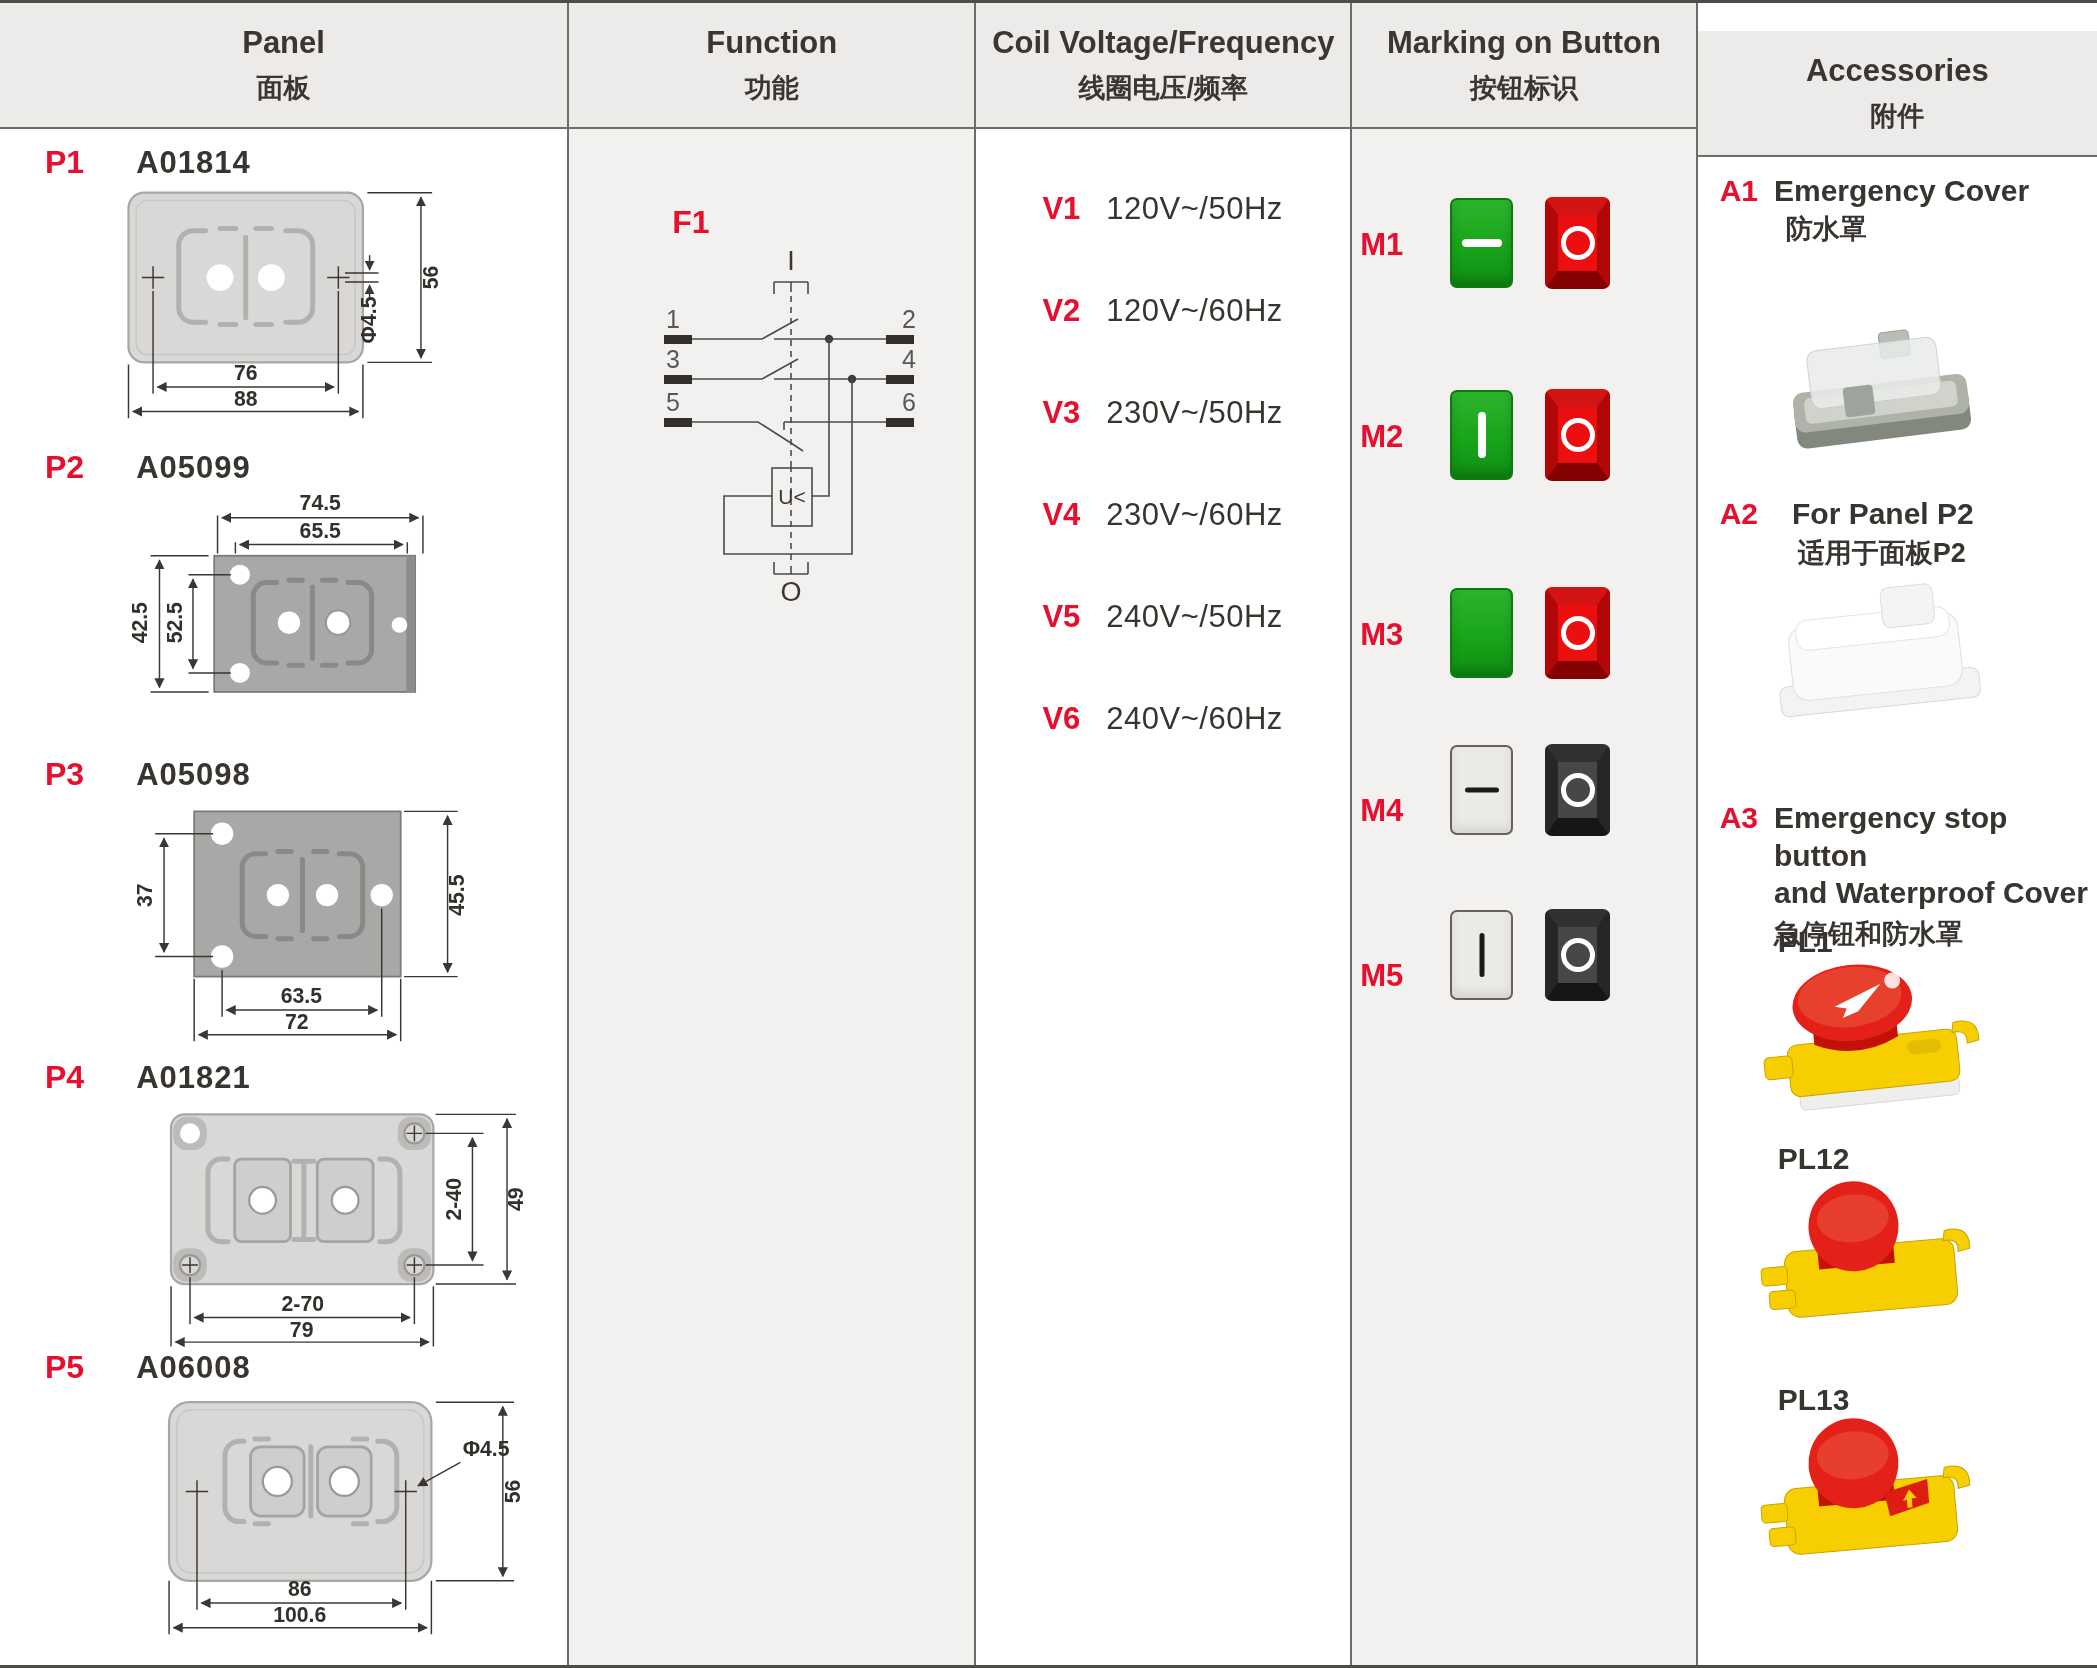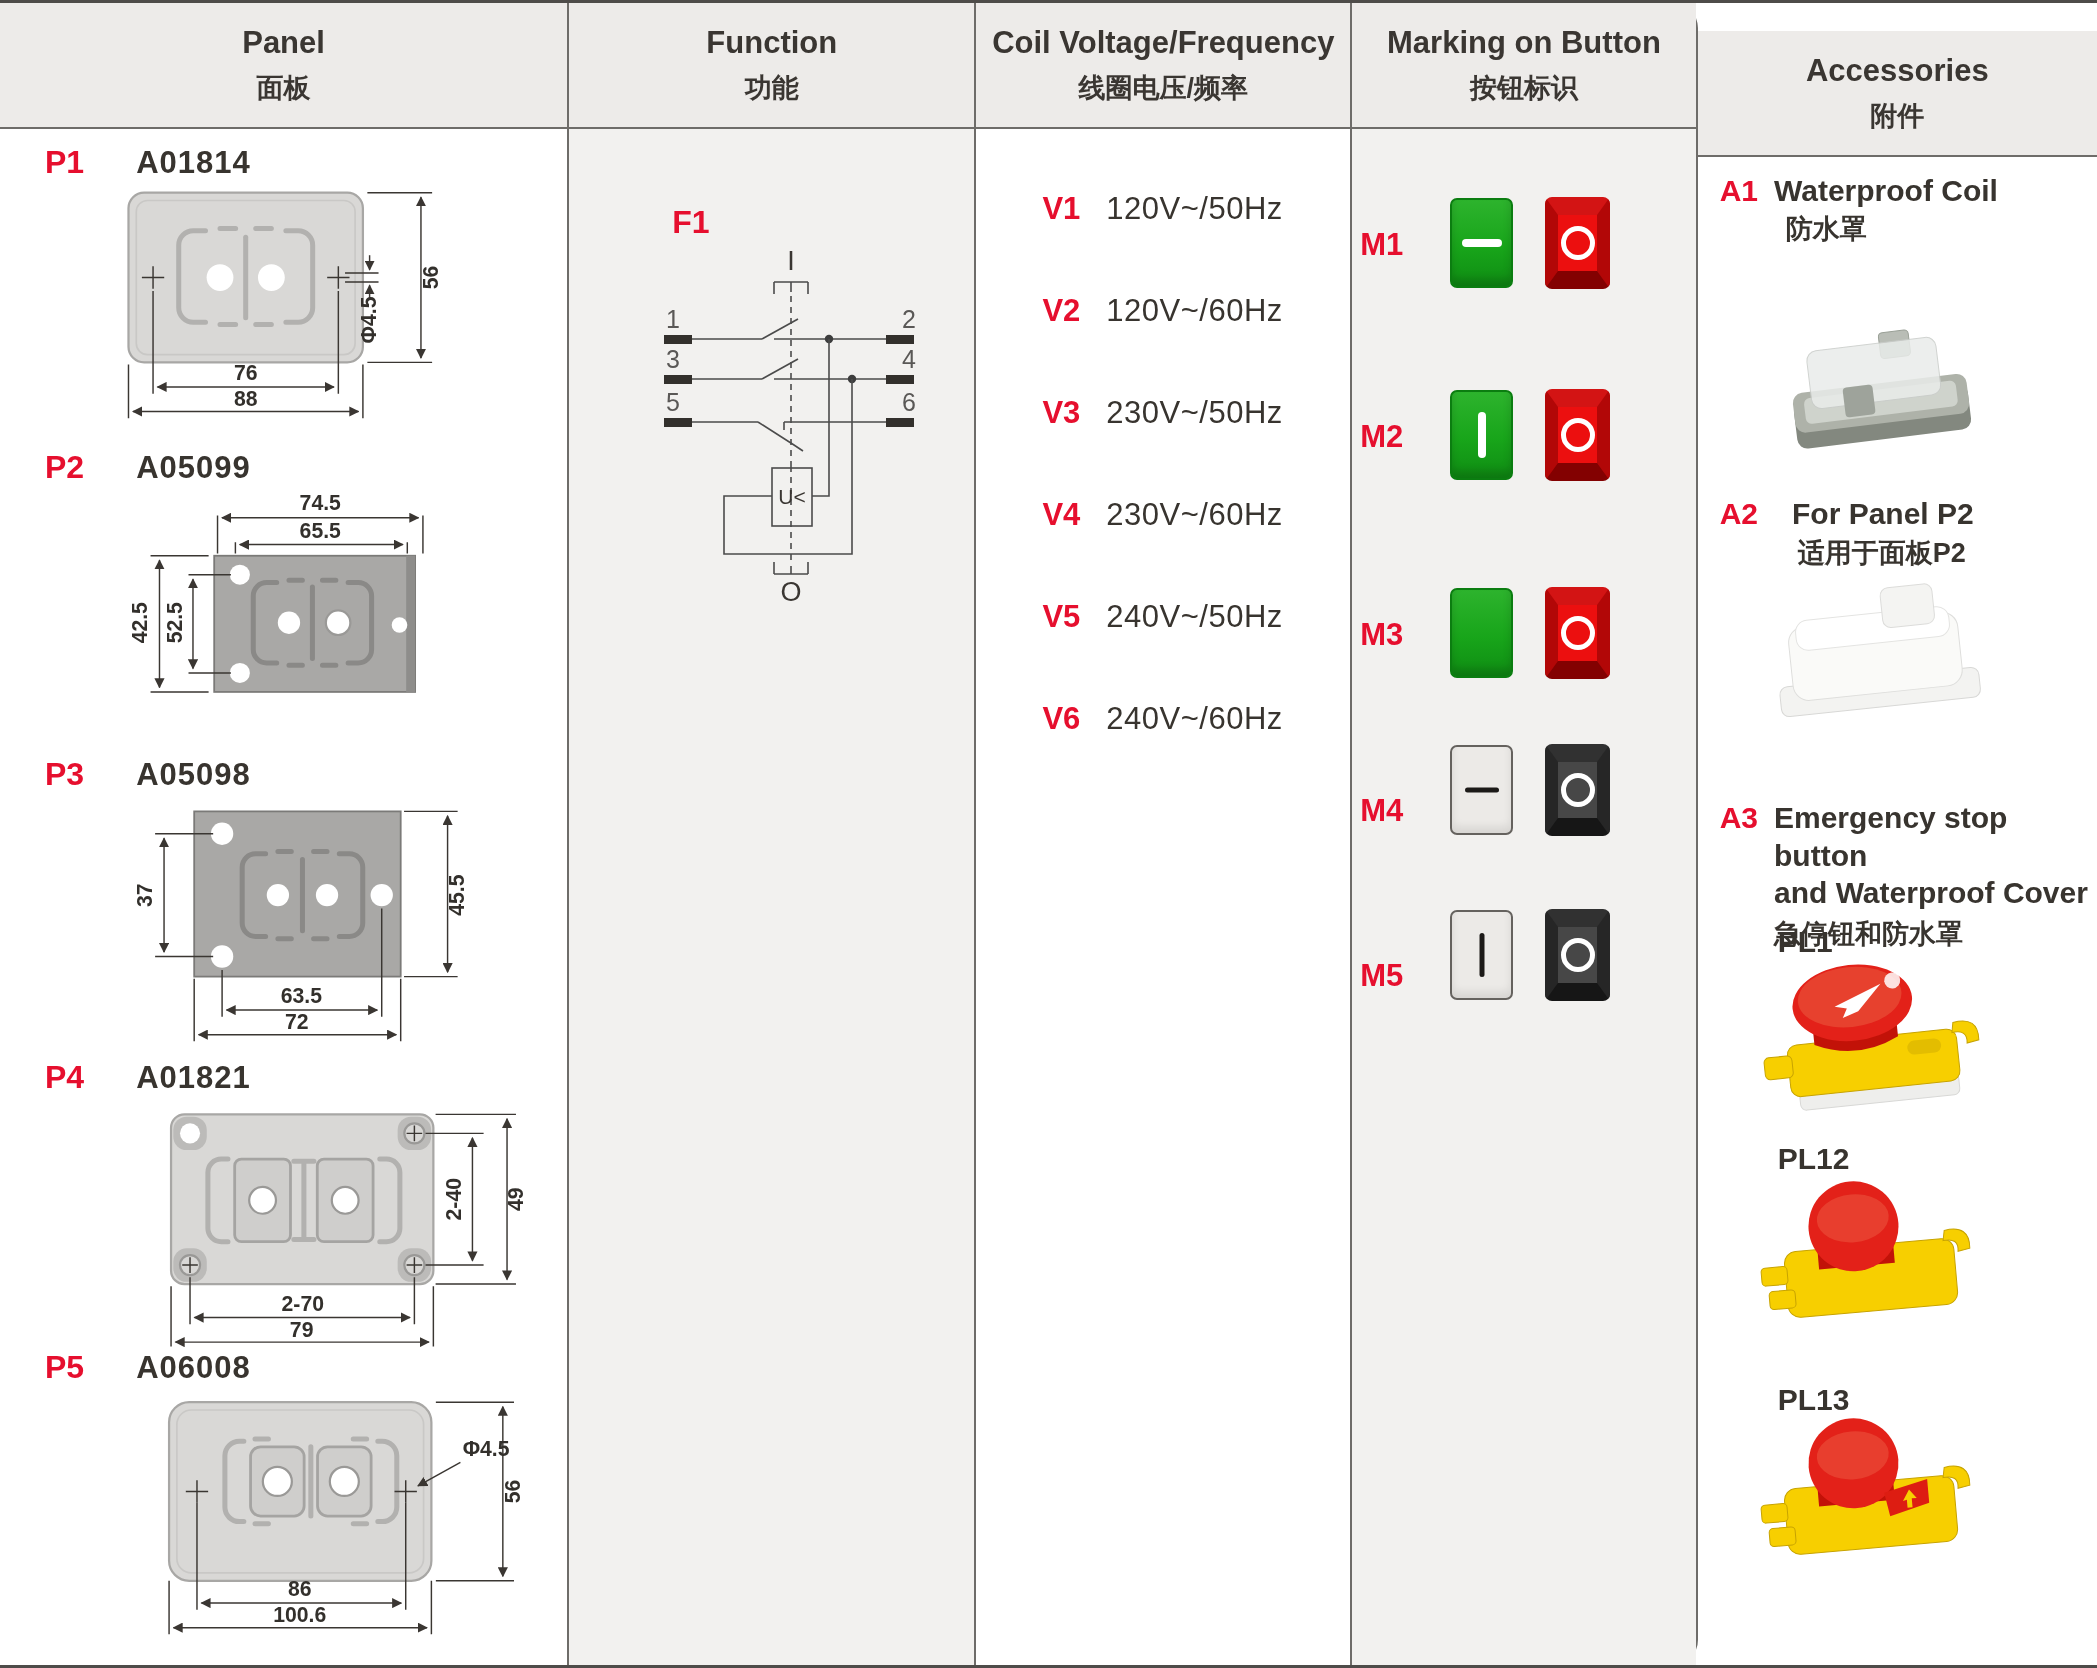--- a/index.html
+++ b/index.html
@@ -4,21 +4,21 @@
 <style>
   html,body{margin:0;padding:0;background:#fff;}
   body{font-family:"Liberation Sans",sans-serif;color:#38342f;}
   .table{width:2097px;height:1668px;box-sizing:border-box;display:flex;
          border-top:3px solid #4e4c49;border-bottom:3px solid #4e4c49;overflow:hidden;}
   .col{box-sizing:border-box;border-right:2px solid #6e6c69;display:flex;flex-direction:column;height:100%;}
   .col:last-child{border-right:none;}
   .col-panel{width:580px;}
   .col-function{width:415px;}
   .col-voltage{width:383px;}
-  .col-marking{width:352px;border-radius:25px;}
+  .col-marking{width:352px;}
   .col-accessories{width:407px;margin-top:28px;}
   .col-header{height:126px;box-sizing:border-box;background:#edebe9;border-bottom:2px solid #6e6c69;
               display:flex;flex-direction:column;align-items:center;justify-content:center;gap:9px;flex:none;}
   .hdr-en{font-size:31px;font-weight:700;color:#3a3632;}
   .hdr-zh{font-size:27px;font-weight:700;color:#3a3632;}
   .col-body{position:relative;flex:1;}
   .bg-white{background:#ffffff;}
   .bg-gray{background:#f2f1ef;}
 
   
@@ -452,21 +452,21 @@
 
   <div class="col col-accessories">
     <div class="col-header">
       <span class="hdr-en">Accessories</span>
       <span class="hdr-zh">附件</span>
     </div>
     <div class="col-body bg-white">
 
       <div class="acc-head" style="top:15px;left:22px">
         <span class="rid a-id">A1</span>
-        <span class="a-en">Waterproof Coil</span>
+        <span class="a-en">Emergency Cover</span>
       </div>
       <span class="a-zh" style="top:54px;left:88px">防水罩</span>
       <svg class="acc-img" style="top:172px;left:70px" width="230" height="125" viewBox="0 0 230 125">
         <g transform="rotate(-7 115 70)">
           <rect x="25" y="64" width="175" height="46" rx="10" fill="#83887f"></rect>
           <rect x="25" y="54" width="175" height="40" rx="10" fill="#aeb2a9"></rect>
           <rect x="36" y="60" width="153" height="26" rx="6" fill="#cfd3cc"></rect>
           <rect x="118" y="4" width="30" height="26" rx="4" fill="#b9bdb6" stroke="#9aa097"></rect>
           <rect x="44" y="14" width="130" height="58" rx="10" fill="#e9ecea" opacity="0.85" stroke="#c9ccc9"></rect>
           <rect x="76" y="54" width="30" height="30" rx="4" fill="#9ea39b"></rect>

